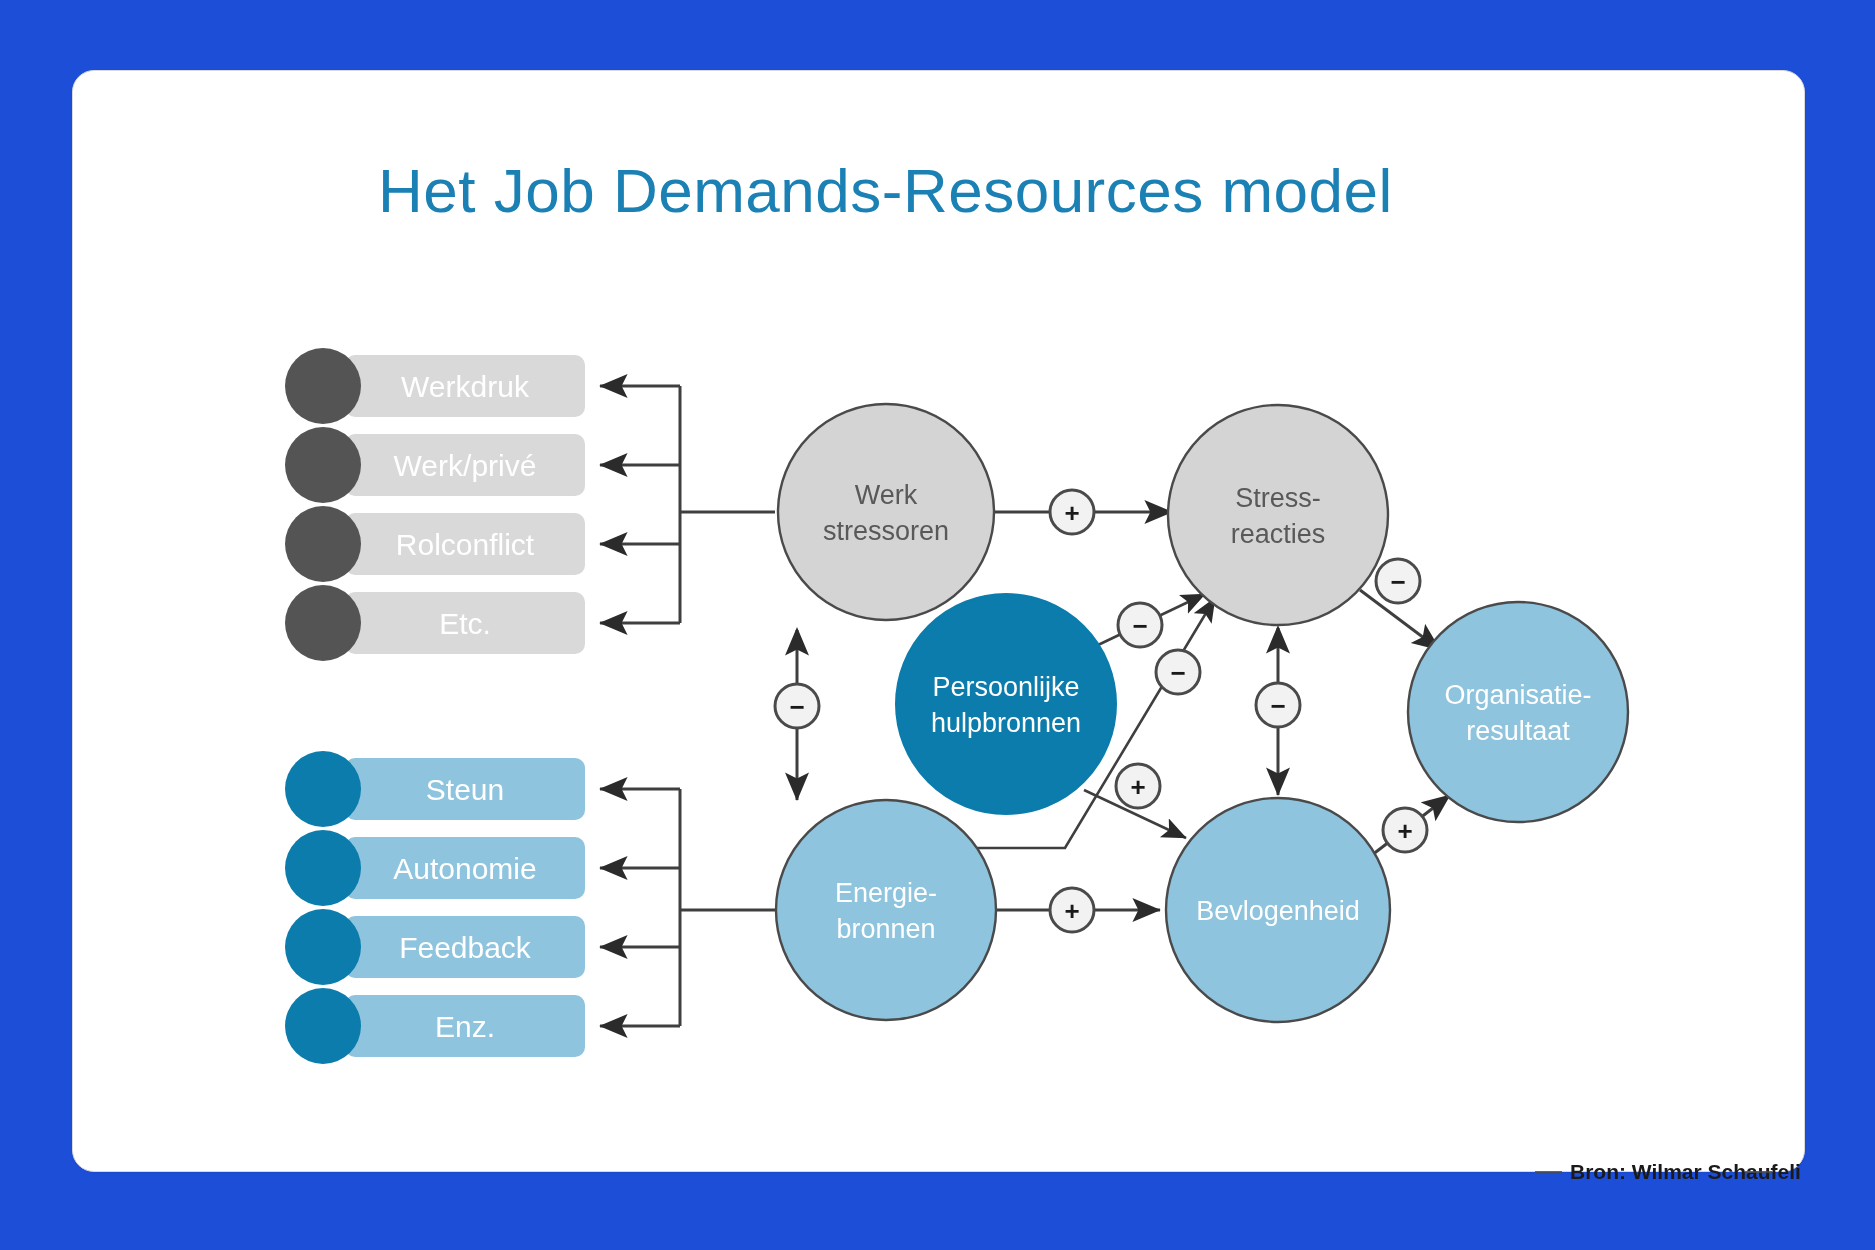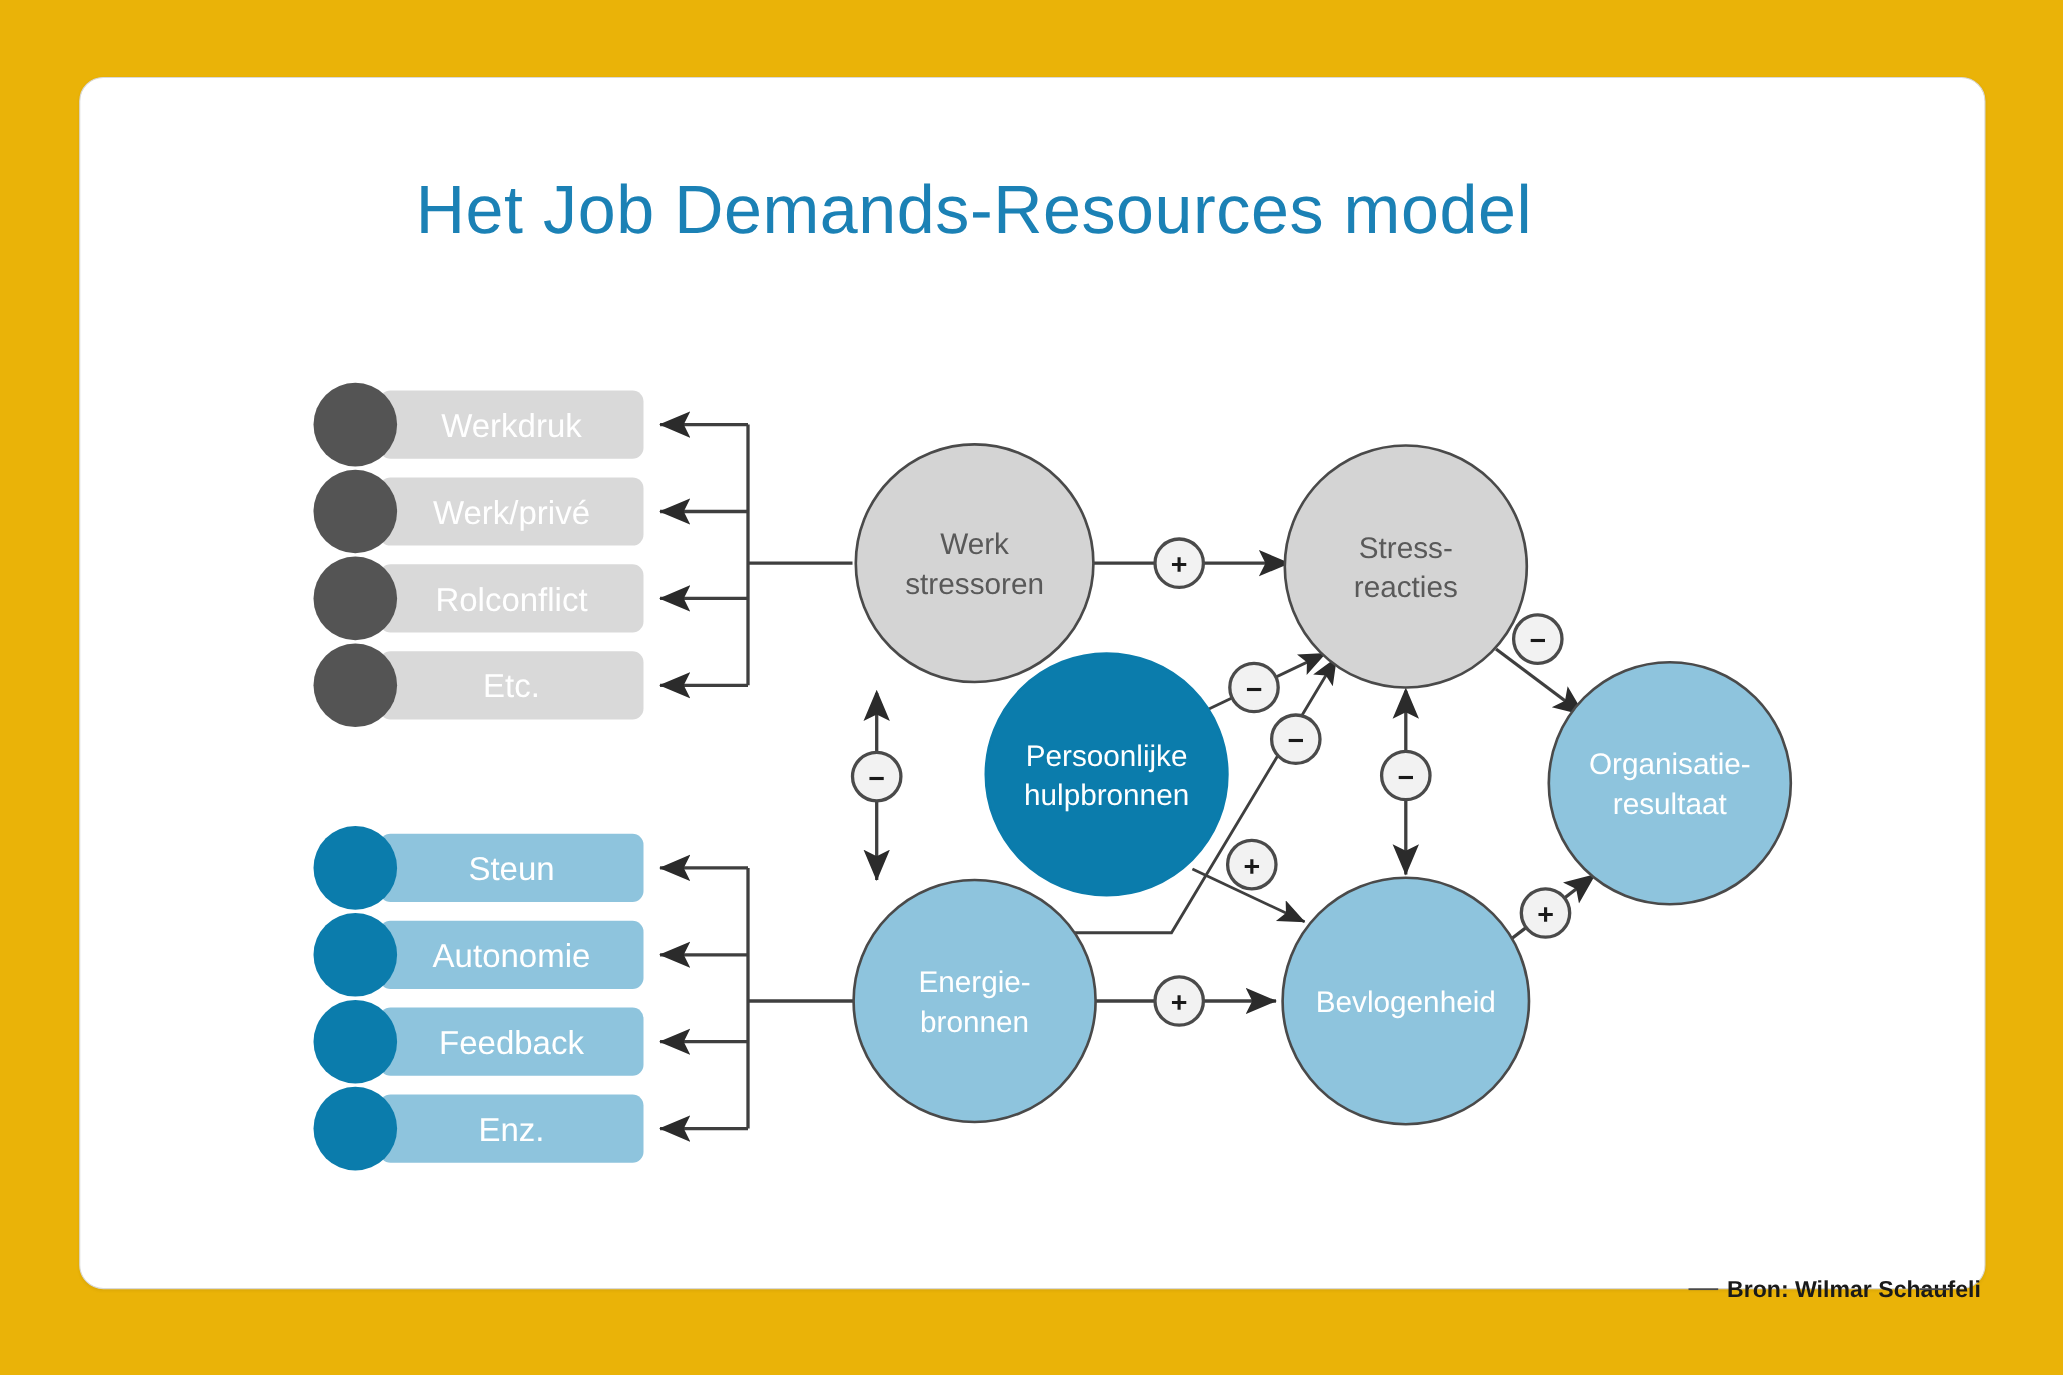--- a/index.html
+++ b/index.html
@@ -1,17 +1,17 @@
 <!DOCTYPE html>
 <html><head>
 <meta charset="utf-8">
 <style>
   html,body{margin:0;padding:0;background:#ffffff;}
   body{width:1875px;height:1250px;font-family:"Liberation Sans","DejaVu Sans",sans-serif;overflow:hidden;}
-  #stage{position:relative;width:1875px;height:1250px;background:#eab308;}
+  #stage{position:relative;width:1875px;height:1250px;background:#1d4ed8;}
   #card{
     position:absolute;left:72px;top:70px;width:1731px;height:1100px;
     background:#ffffff;border:1px solid #d9d9d9;border-radius:22px;
     box-shadow:0 1px 3px rgba(0,0,0,.06);
   }
   svg#diagram{position:absolute;left:0;top:0;width:1875px;height:1250px;display:block;}
   .title-txt{
     font-family:"Liberation Sans","DejaVu Sans",sans-serif;
     font-size:62px;fill:#1b81b5;font-weight:400;letter-spacing:.5px;
   }

